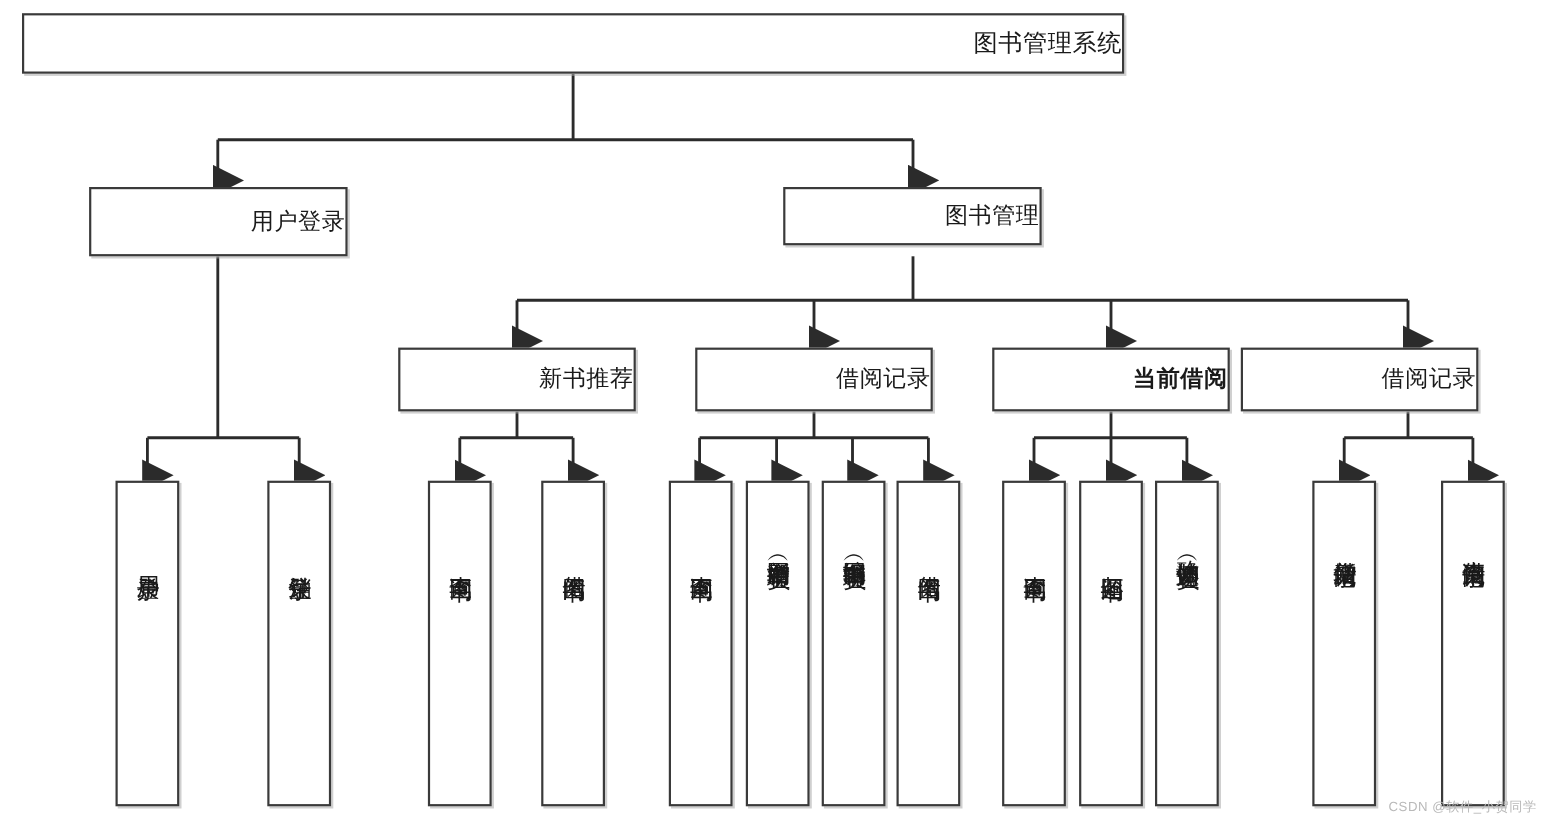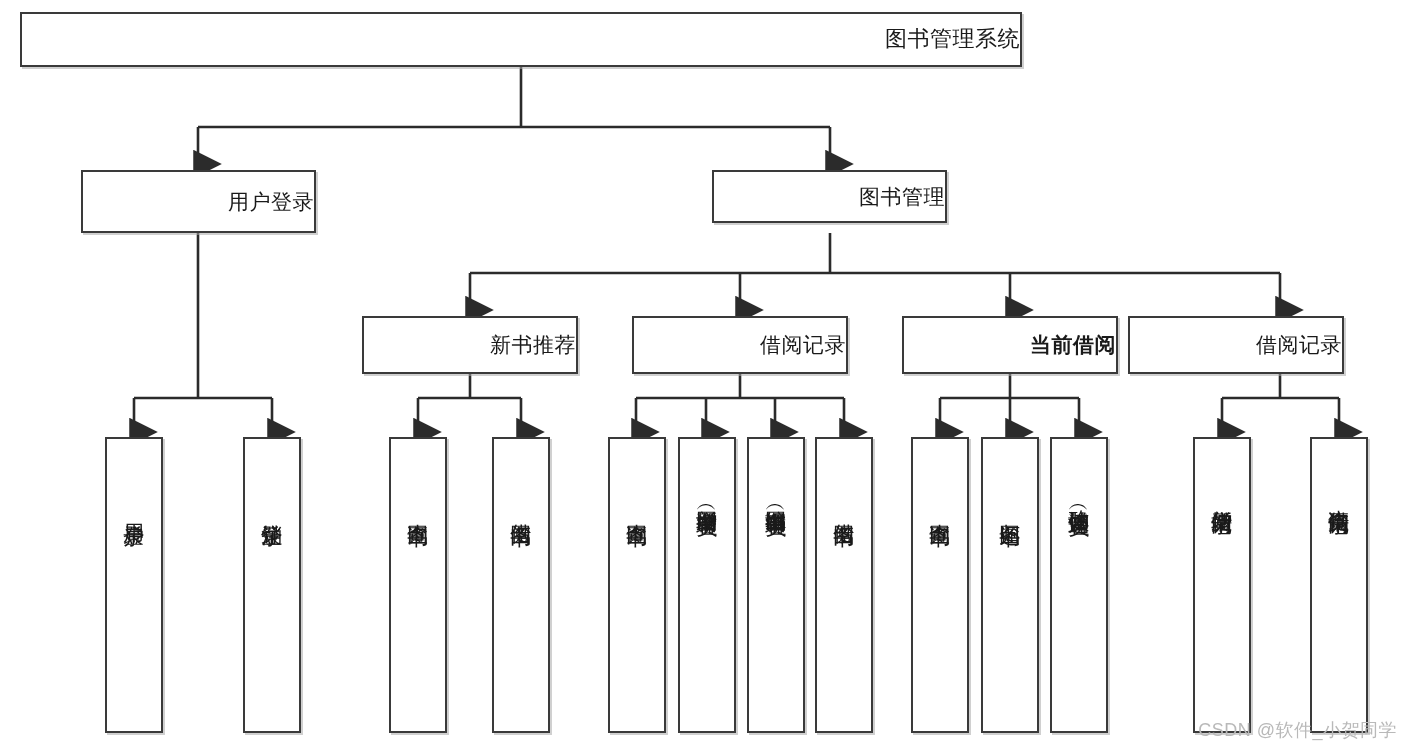--- a/index.html
+++ b/index.html
@@ -50,21 +50,21 @@
     letter-spacing: 1px;
     white-space: nowrap;
     color: #1a1a1a;
   }
   .leaf-1 .vtext { margin-top: 60px; }
   .leaf-short .vtext { margin-top: 46px; }
   .watermark {
     position: absolute;
     right: 8px;
     bottom: 5px;
-    font-size: 18px;
+    font-size: 12px;
     color: #b9b9b9;
     letter-spacing: 0.5px;
     white-space: nowrap;
   }
 </style>
 </head>
 <body>
 
 <div id="stage">
 

